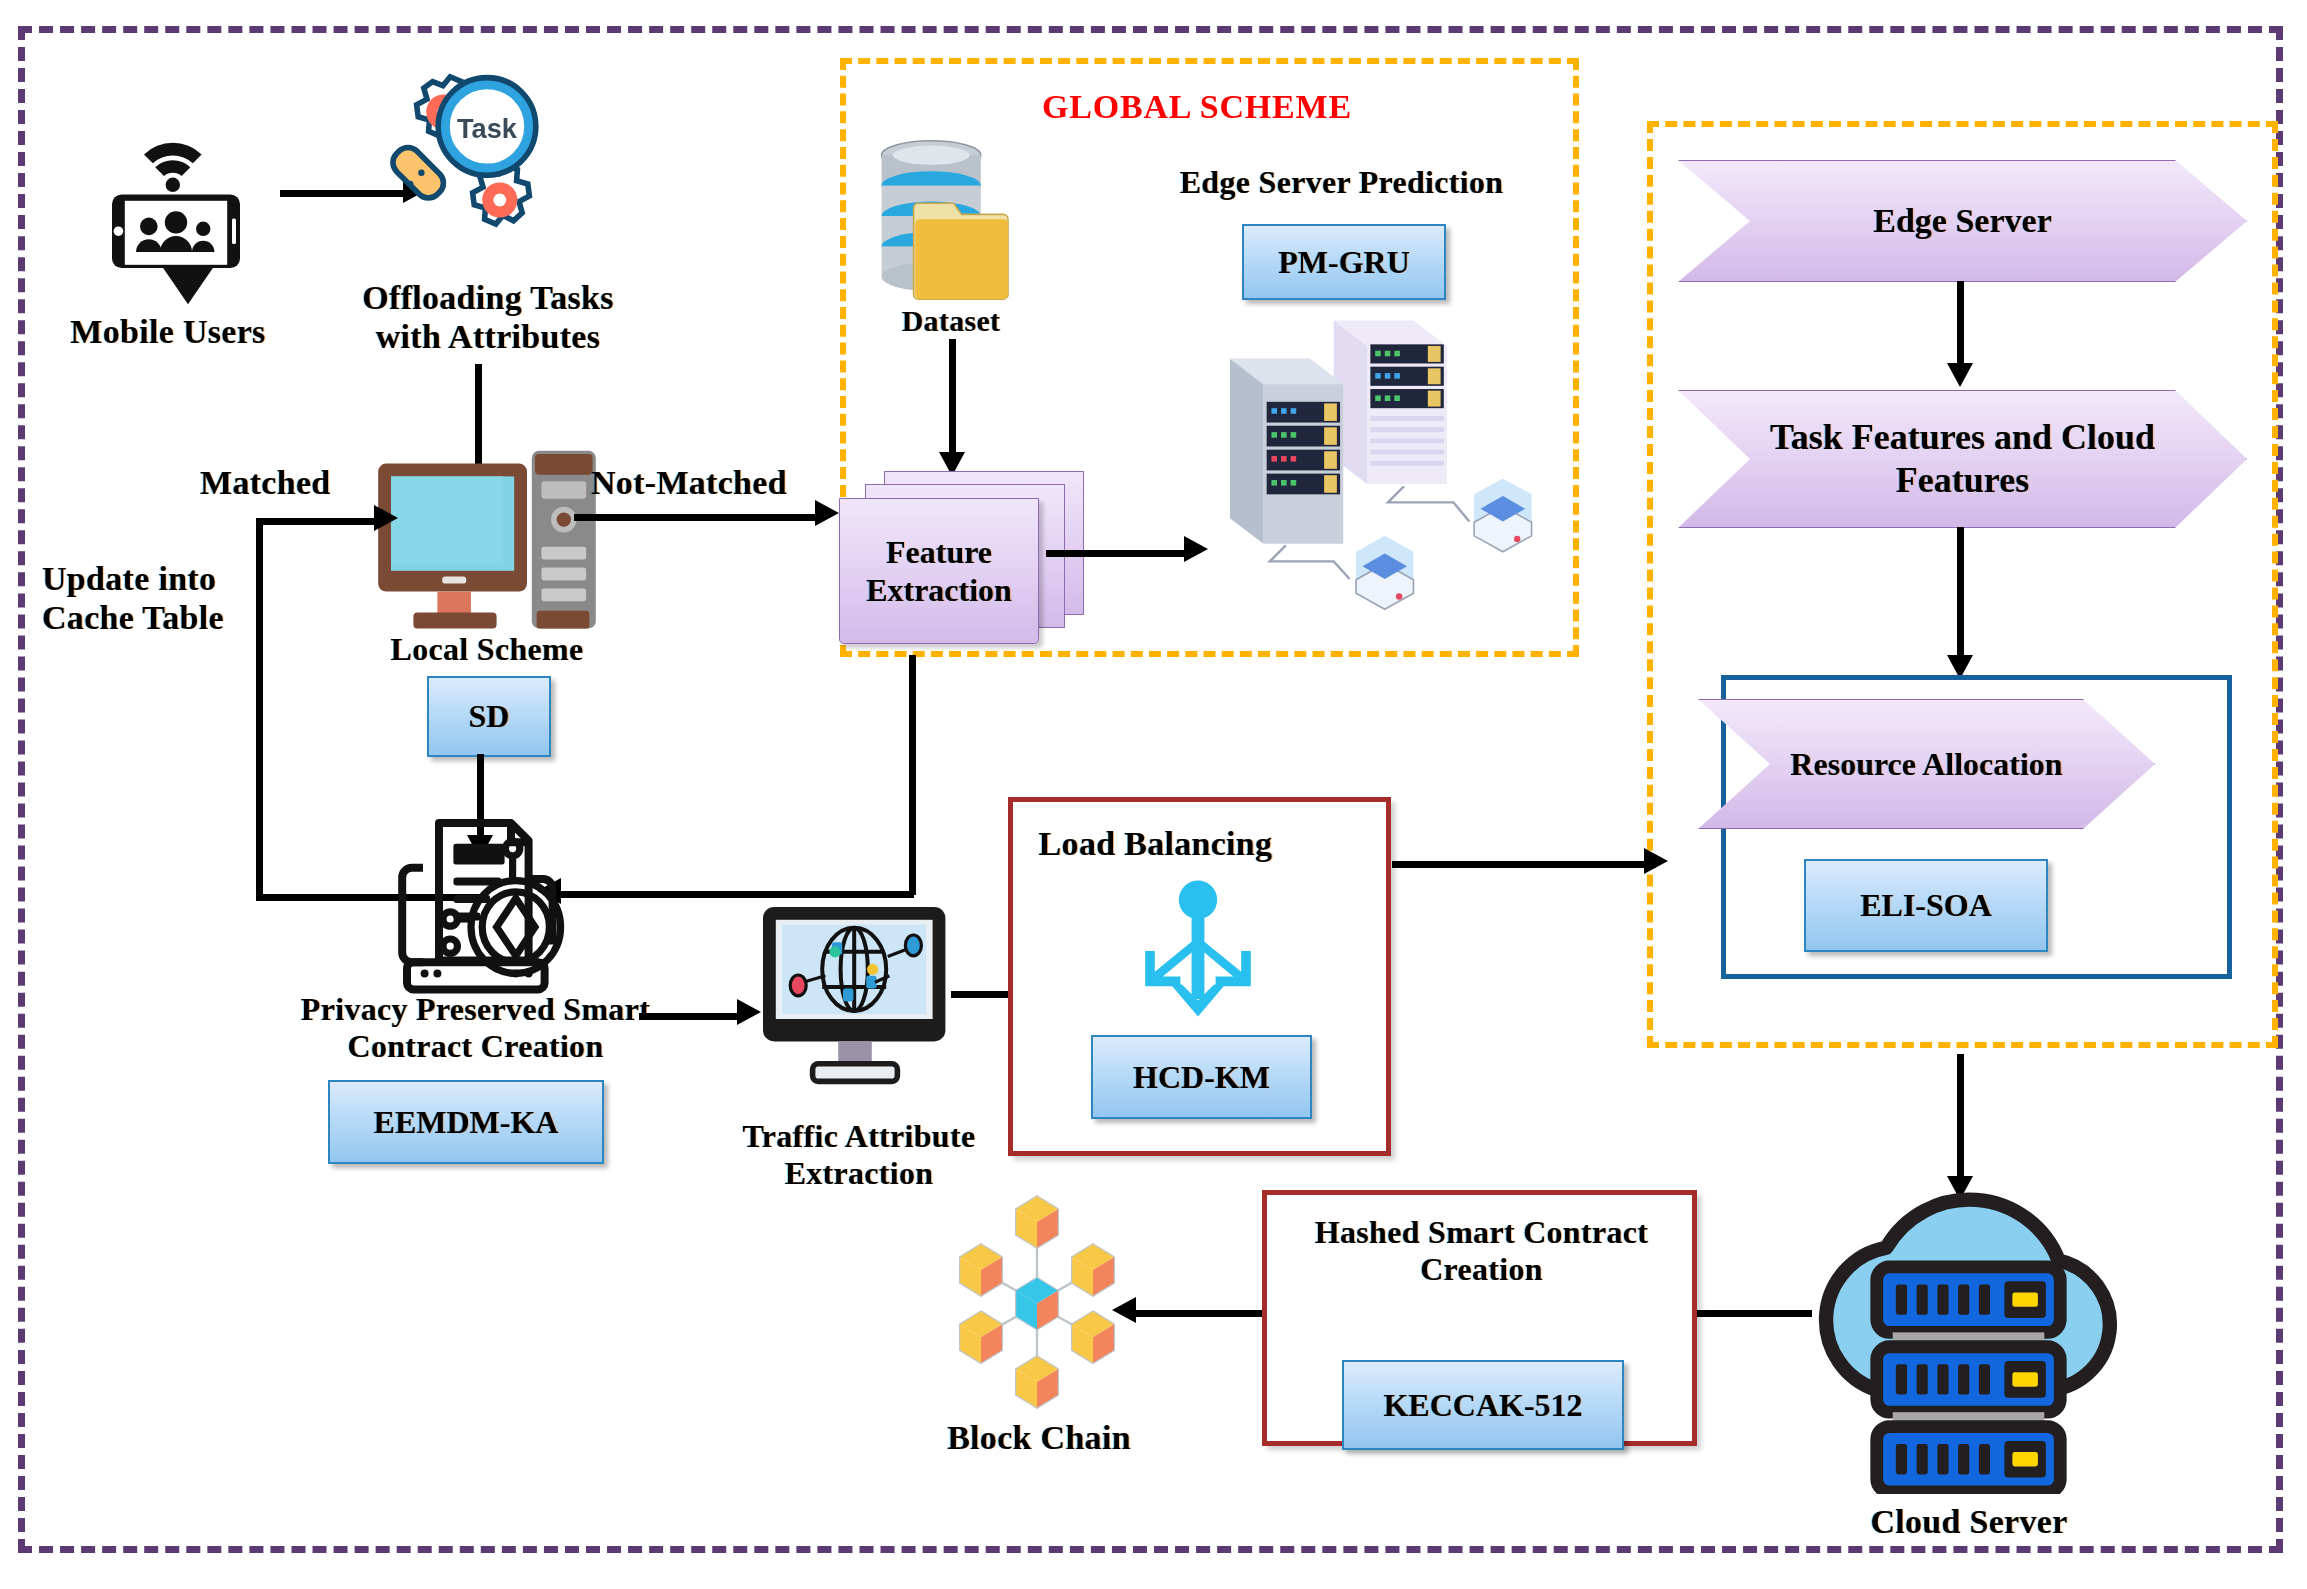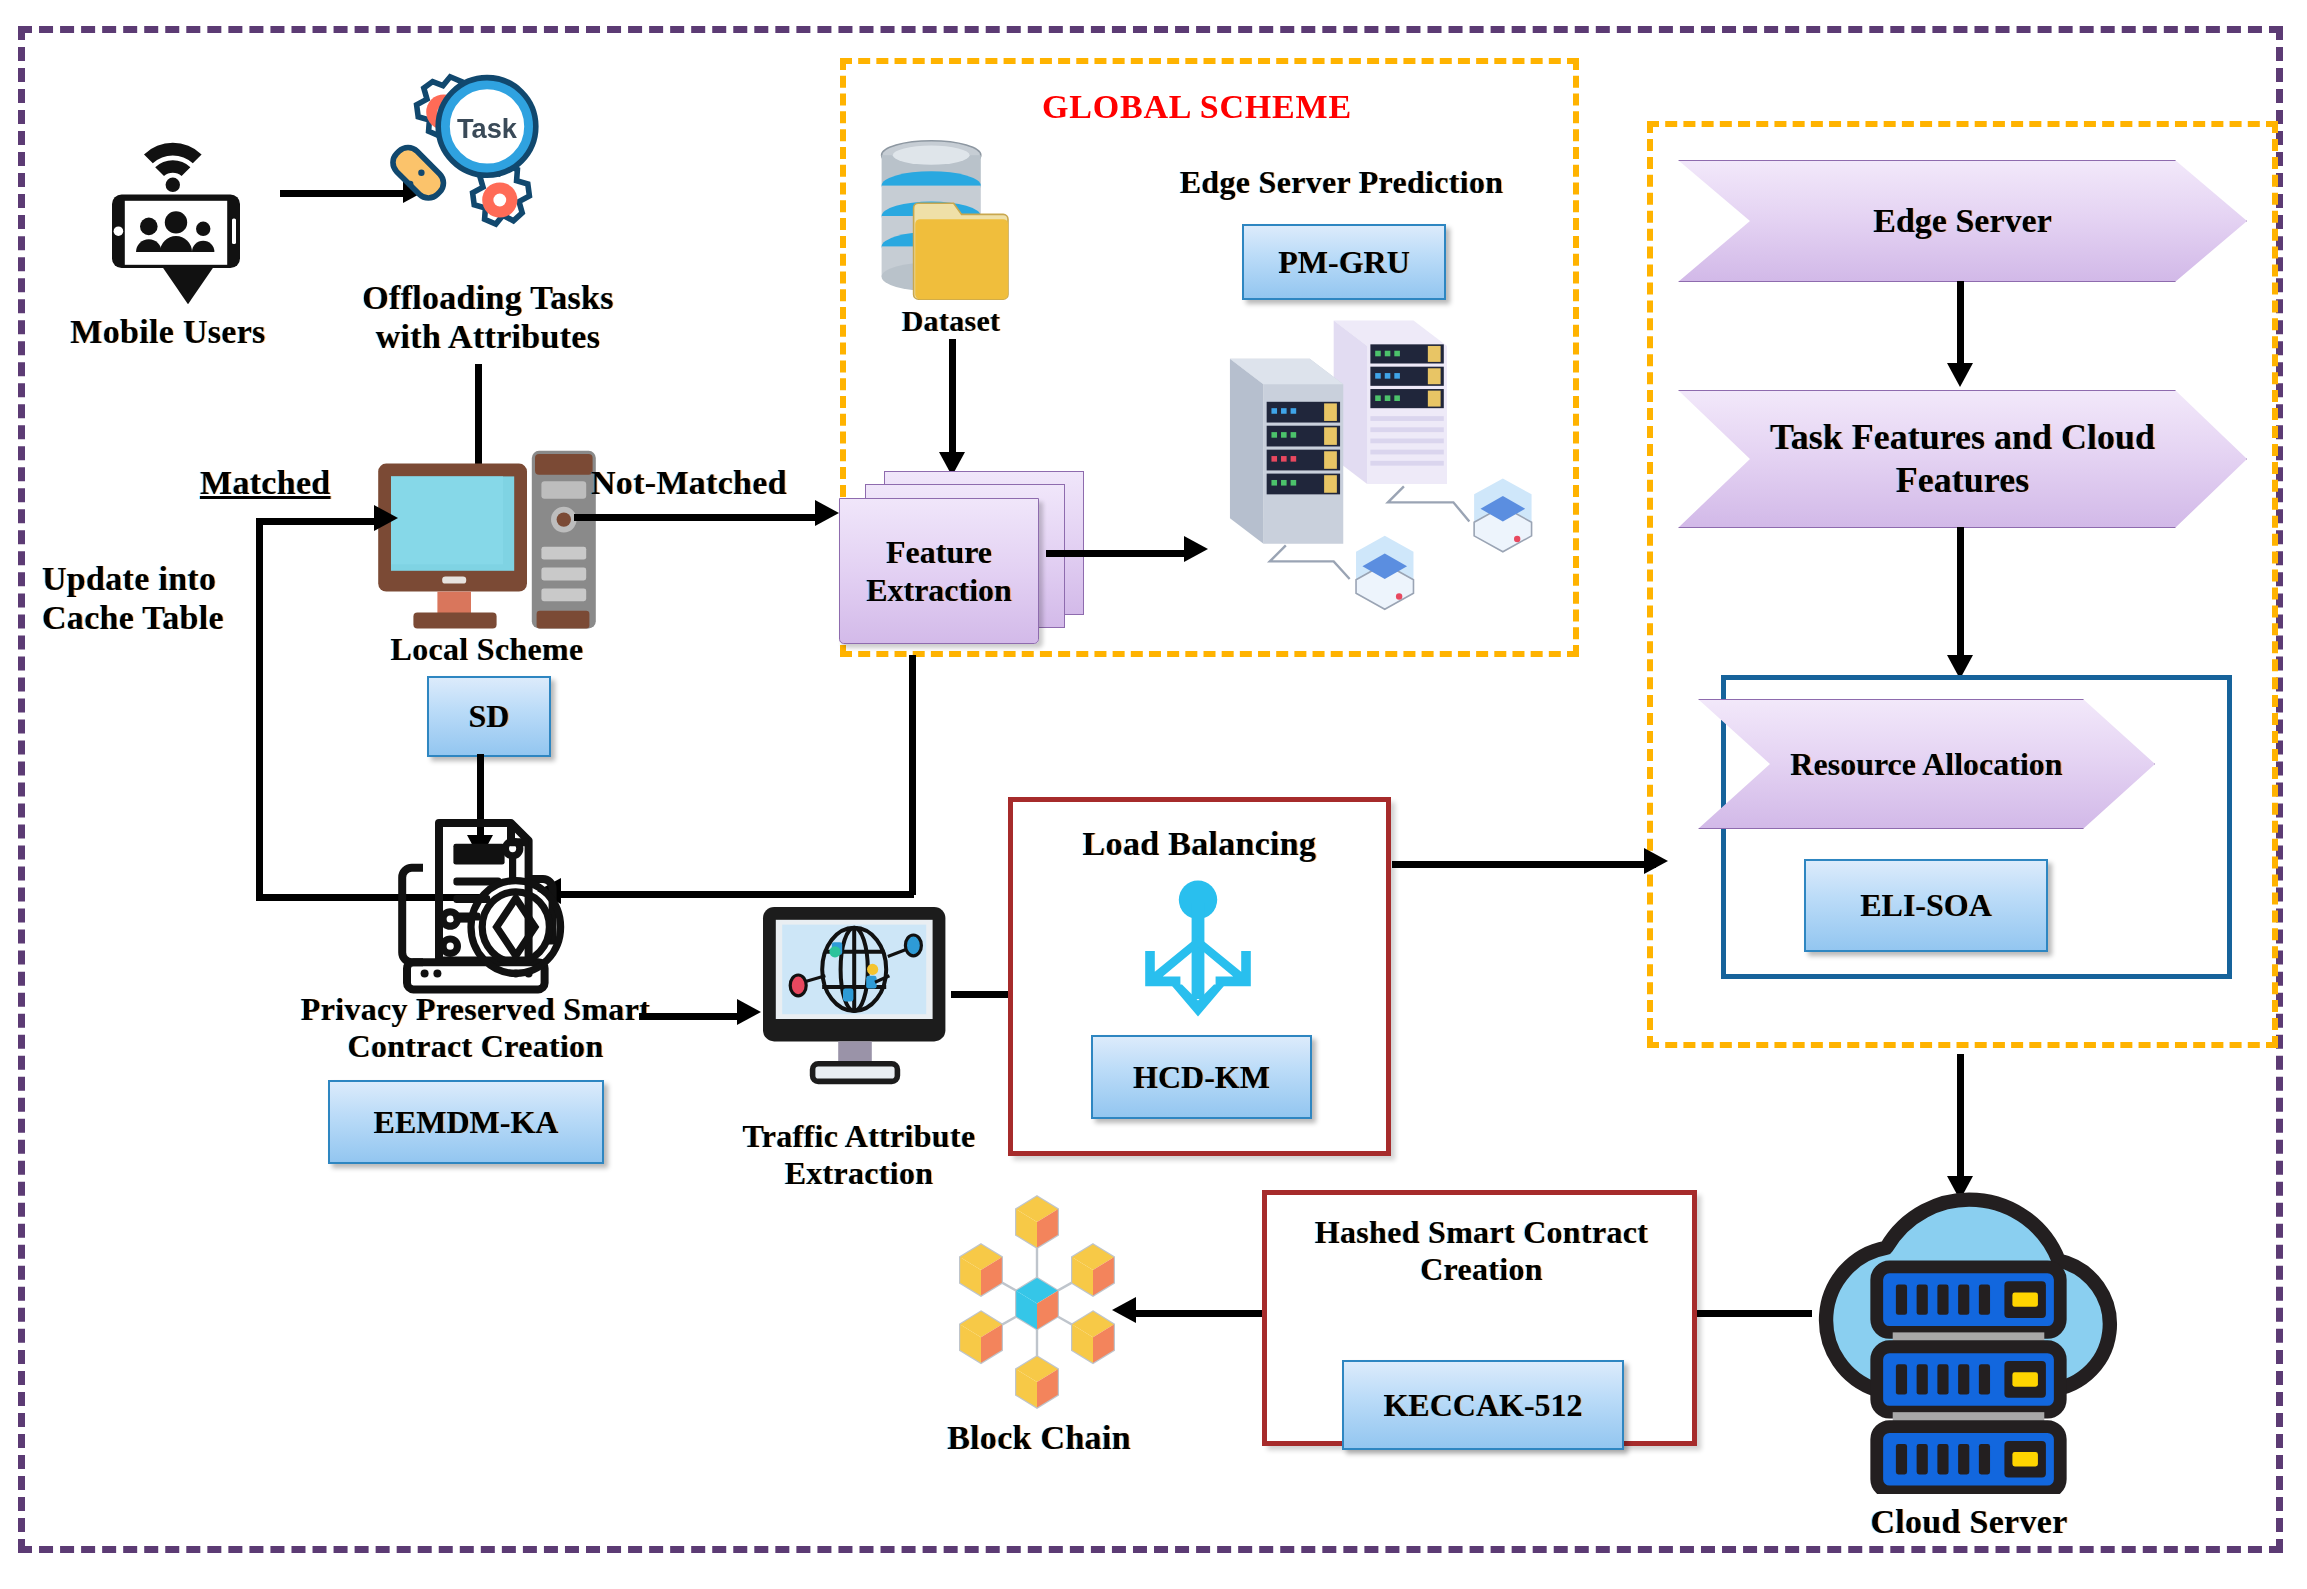--- a/index.html
+++ b/index.html
@@ -189,21 +189,21 @@
       <rect x="208" y="152" width="56" height="16" rx="3" fill="#C9C9C9"></rect>
       <rect x="208" y="178" width="56" height="16" rx="3" fill="#C9C9C9"></rect>
       <rect x="202" y="206" width="66" height="22" rx="4" fill="#7B4A35"></rect>
     </svg>
   </div>
   <div class="lbl f40" style="left:363px;top:631px;width:248px;">Local Scheme</div>
   <div class="chip" style="left:427px;top:676px;width:120px;height:77px;font-size:32px;">
     <span>SD</span>
   </div>
 
-  <div class="lbl f42" style="left:200px;top:463px;width:216px;text-align:left;text-decoration:underline;">Matched</div>
+  <div class="lbl f42" style="left:200px;top:463px;width:216px;text-align:left;">Matched</div>
   <div class="lbl f42" style="left:42px;top:559px;width:240px;text-align:left;">Update into
 Cache Table</div>
 
   <div class="ln h" style="left:256px;top:518px;width:128px;"></div>
   <div class="ln v" style="left:256px;top:518px;height:383px;"></div>
   <div class="ln h" style="left:256px;top:894px;width:232px;"></div>
   <div class="arrowhead ah-right" style="left:374px;top:505px;"></div>
 
   <div class="lbl f42" style="left:591px;top:463px;width:272px;text-align:left;">Not-Matched</div>
   <div class="ln h" style="left:574px;top:514px;width:248px;"></div>
@@ -440,21 +440,21 @@
       <rect x="72" y="206" width="106" height="22" rx="7" fill="#E9EEF2" stroke="#1C1C1C" stroke-width="7"></rect>
     </svg>
   </div>
   <div class="lbl f40" style="left:711px;top:1118px;width:296px;">Traffic Attribute
 Extraction</div>
 
   <div class="ln h" style="left:951px;top:991px;width:96px;"></div>
   <div class="arrowhead ah-right" style="left:1035px;top:977px;"></div>
 
   <div class="redbox" style="left:1008px;top:797px;width:383px;height:359px;"></div>
-  <div class="lbl f42" style="left:1024px;top:824px;width:351px;">Load Balancing</div>
+  <div class="lbl f42" style="left:980px;top:824px;width:351px;">Load Balancing</div>
   <div class="icon" style="left:1118px;top:879px;width:160px;height:148px;">
     <svg viewBox="0 0 200 185" width="160" height="148">
       <g fill="#29BFEE">
         <circle cx="100" cy="26" r="24"></circle>
         <rect x="92" y="30" width="16" height="120"></rect>
         <path d="M100 72 L46 116 L46 90 L34 90 L34 134 L78 134 L78 122 L56 122 L104 82 Z"></path>
         <path d="M100 72 L154 116 L154 90 L166 90 L166 134 L122 134 L122 122 L144 122 L96 82 Z"></path>
         <path d="M100 172 L66 132 L80 132 L100 152 L120 132 L134 132 Z"></path>
       </g>
     </svg>

